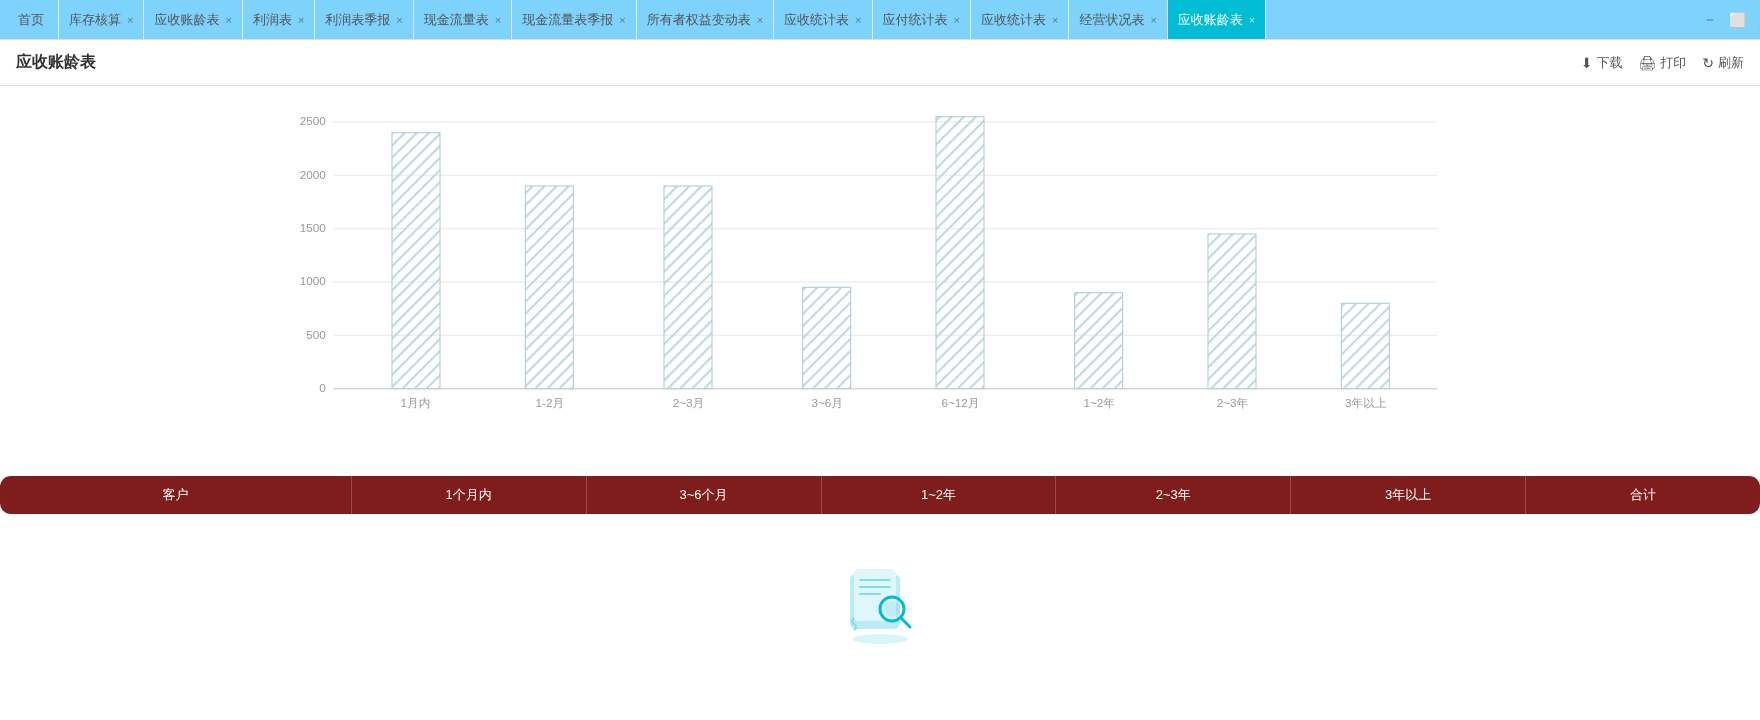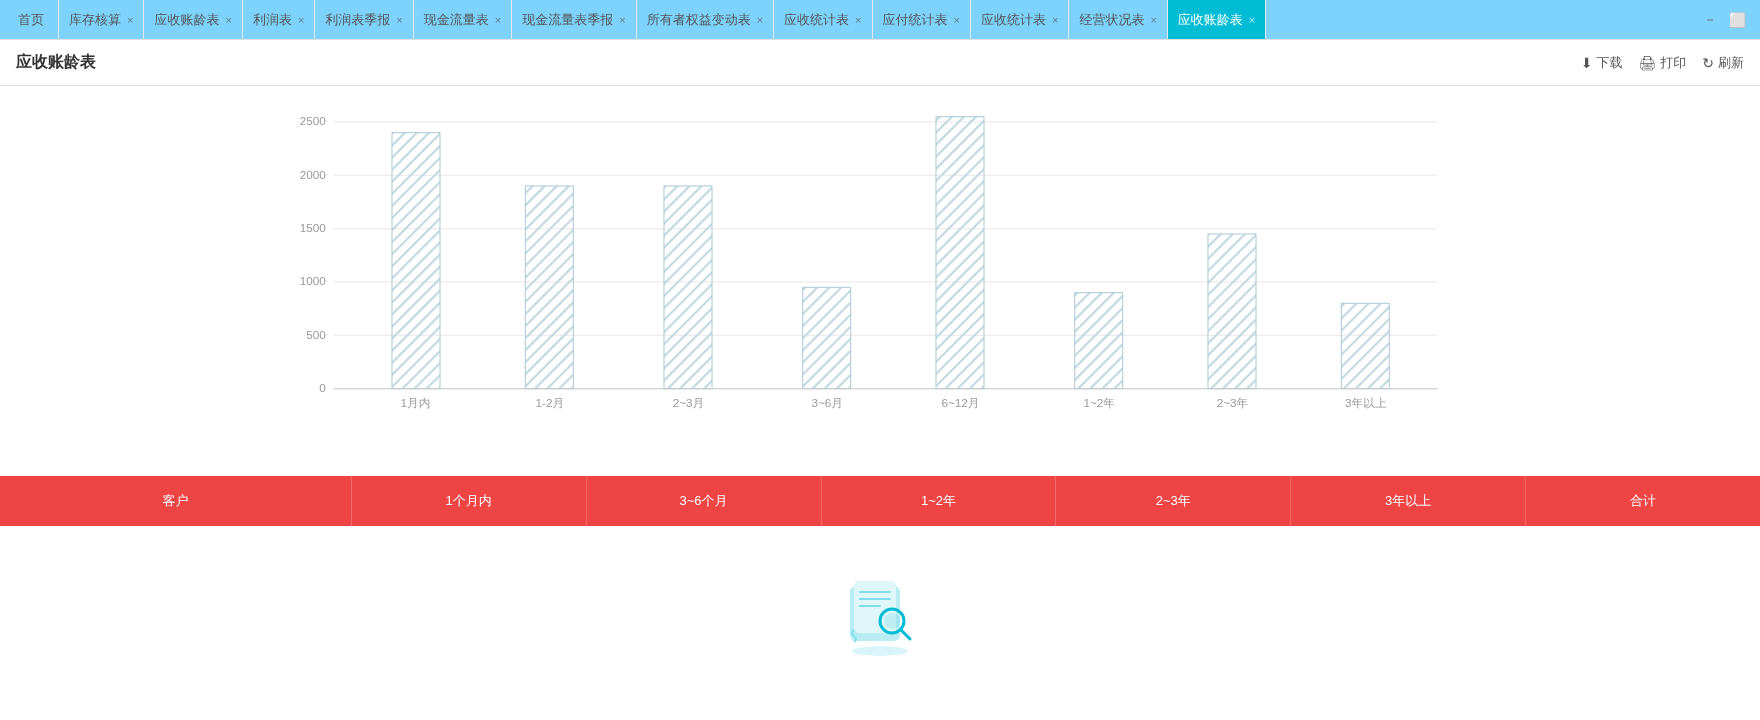--- a/index.html
+++ b/index.html
@@ -116,23 +116,24 @@
     }
 
     
     .chart-svg {
       width: 100%;
       height: 320px;
     }
 
     
     .table-header {
-      background: #ef4444;
-      display: flex;
-      height: 50px;
+      background: #7f1d1d;
+      display: flex;
+      height: 38px;
+      border-radius: 11px;
     }
     .th-cell {
       flex: 1;
       display: flex;
       align-items: center;
       justify-content: center;
       color: #fff;
       font-size: 13px;
       font-weight: normal;
       border-right: 1px solid rgba(255,255,255,0.2);

